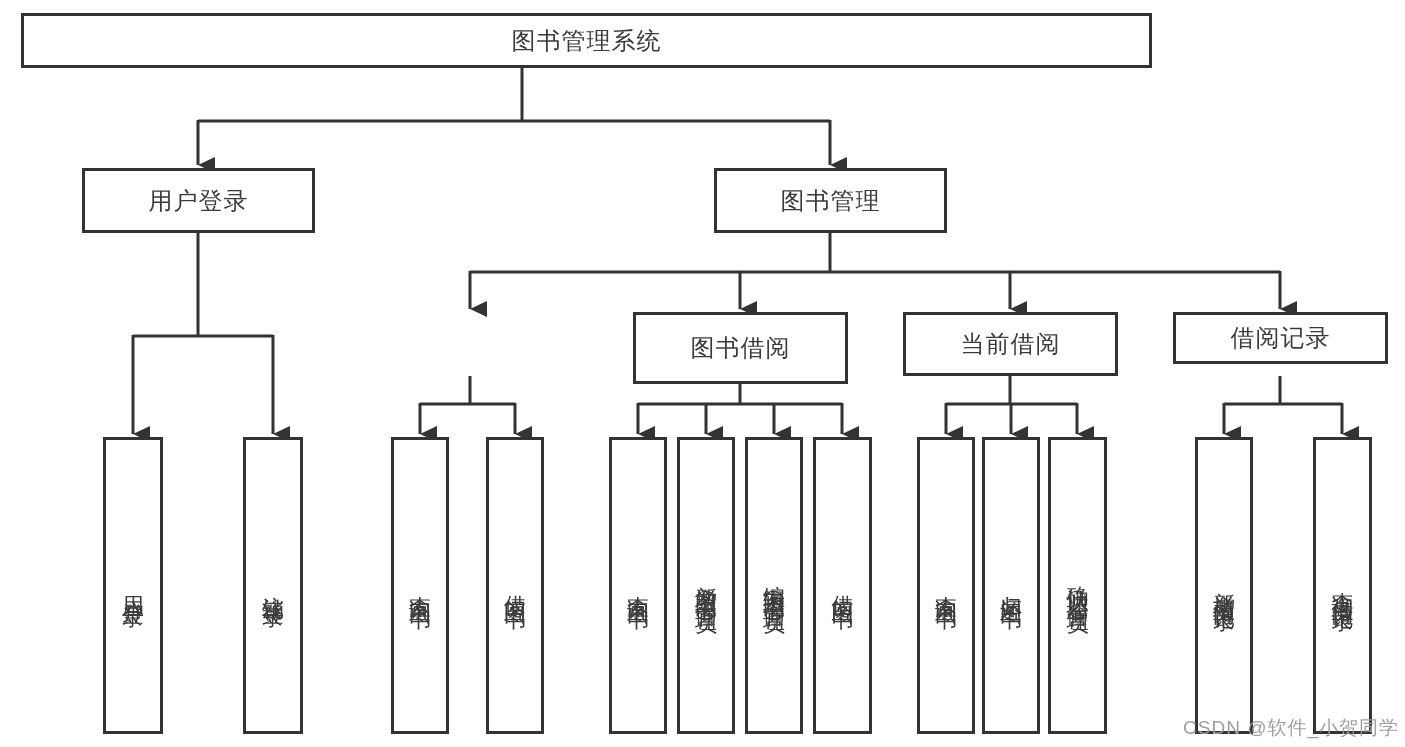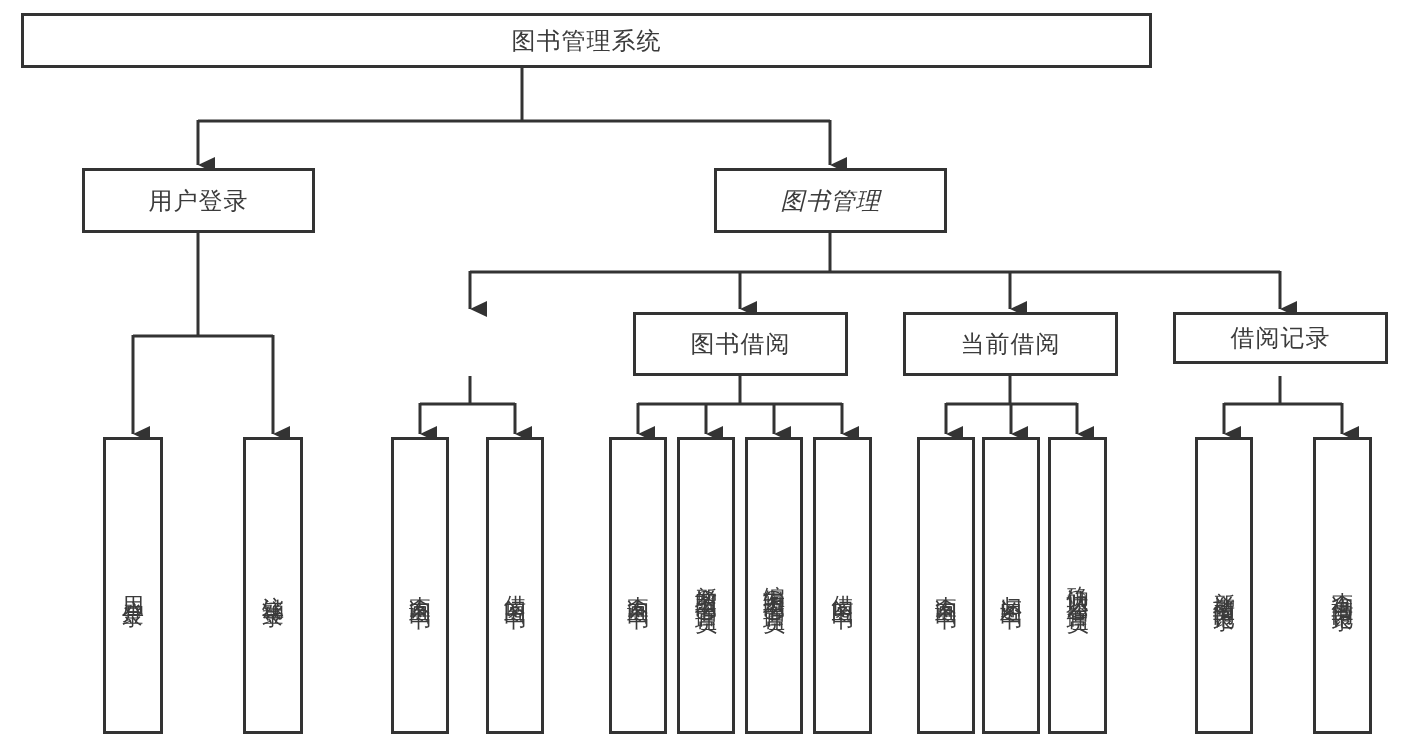--- a/index.html
+++ b/index.html
@@ -94,25 +94,25 @@
     </g>
   </svg>
 
   <div class="box h-box" style="left:21px; top:13px; width:1131px; height:55px;">
     <span>图书管理系统</span>
   </div>
 
   <div class="box h-box" style="left:82px; top:168px; width:233px; height:65px;">
     <span>用户登录</span>
   </div>
-  <div class="box h-box" style="left:714px; top:168px; width:233px; height:65px;font-style:italic;">
+  <div class="box h-box" style="left:714px; top:168px; width:233px; height:65px;">
     <span>图书管理</span>
   </div>
 
-  <div class="box h-box" style="left:633px; top:312px; width:215px; height:64px;">
+  <div class="box h-box" style="left:633px; top:312px; width:215px; height:72px;">
     <span>图书借阅</span>
   </div>
   <div class="box h-box" style="left:903px; top:312px; width:215px; height:64px;text-align:center;">
     <span>当前借阅</span>
   </div>
   <div class="box h-box" style="left:1173px; top:312px; width:215px; height:52px;">
     <span>借阅记录</span>
   </div>
 
   <div class="box v-box" style="left:103px; top:437px; width:60px; height:297px;">
@@ -152,13 +152,14 @@
     <span>确认归还（管理员）</span>
   </div>
 
   <div class="box v-box" style="left:1195px; top:437px; width:58px; height:297px;">
     <span>新增借阅记录</span>
   </div>
   <div class="box v-box" style="left:1313px; top:437px; width:59px; height:297px;">
     <span>查询借阅记录</span>
   </div>
 
+  <div class="watermark">CSDN @软件_小贺同学</div>
 </div>
 
 </body></html>

